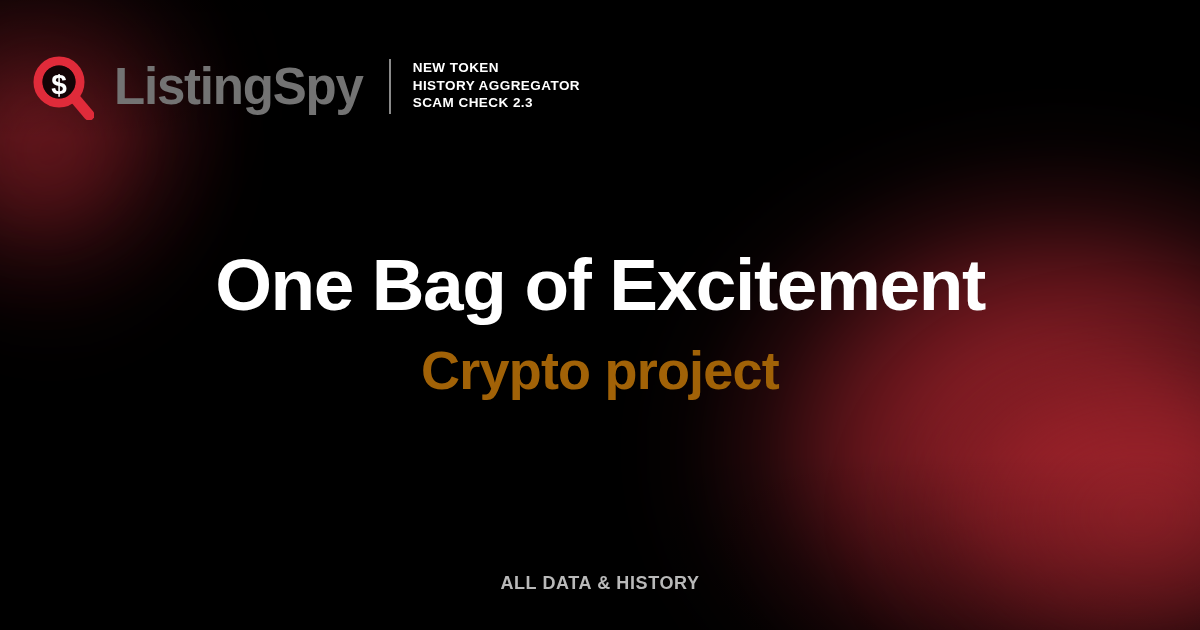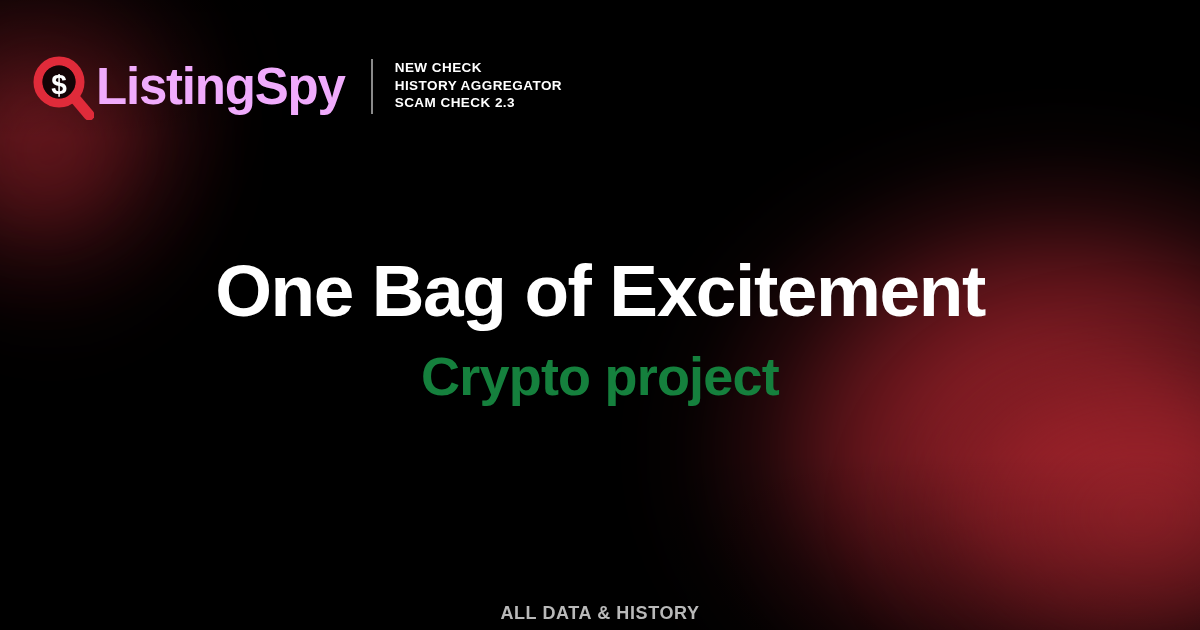--- a/index.html
+++ b/index.html
@@ -110,22 +110,22 @@
     width: 62px;
     height: 68px;
     flex: 0 0 auto;
     display: block;
   }
   .wordmark {
     font-size: 51px;
     line-height: 1;
     font-weight: bold;
     letter-spacing: -1.2px;
-    color: #f0abfc;
-    margin-left: 2px;
+    color: #737373;
+    margin-left: 20px;
     white-space: nowrap;
   }
   .divider {
     width: 2px;
     height: 55px;
     background: #8a8a8a;
     margin: 0 22px 0 26px;
     flex: 0 0 auto;
   }
   .tagline {
@@ -151,39 +151,39 @@
     top: 248px;
     text-align: center;
     z-index: 5;
   }
   .headline {
     font-size: 73px;
     line-height: 1.0;
     font-weight: bold;
     color: #ffffff;
     letter-spacing: -1.4px;
-    margin: 6px;
+    margin: 0;
     padding: 0 60px;
   }
   .subheadline {
     font-size: 54px;
     line-height: 1.0;
     font-weight: bold;
-    color: #15803d;
+    color: #a16207;
     letter-spacing: -0.8px;
     margin: 22px 0 0 0;
     padding: 0 60px;
   }
 
   
   .footer {
     position: absolute;
     left: 0;
     right: 0;
-    top: 603px;
+    top: 573px;
     text-align: center;
     z-index: 5;
   }
   .footer-text {
     font-size: 18px;
     font-weight: bold;
     letter-spacing: 0.6px;
     color: #b9b9b9;
   }
 </style>
@@ -211,21 +211,21 @@
         <circle cx="27" cy="30" r="16.5" fill="#140406"></circle>
 
         <text x="27" y="41.5" text-anchor="middle" font-family="'Liberation Sans', sans-serif" font-size="28" font-weight="bold" fill="#ffffff">$</text>
       </svg>
       <div class="wordmark">ListingSpy</div>
     </div>
 
     <div class="divider"></div>
 
     <div class="tagline">
-      <div class="tagline-line">NEW CHECK</div>
+      <div class="tagline-line">NEW TOKEN</div>
       <div class="tagline-line">HISTORY AGGREGATOR</div>
       <div class="tagline-line">SCAM CHECK 2.3</div>
     </div>
   </div>
 
   <div class="center">
     <h1 class="headline">One Bag of Excitement</h1>
     <div class="subheadline">Crypto project</div>
   </div>
 

